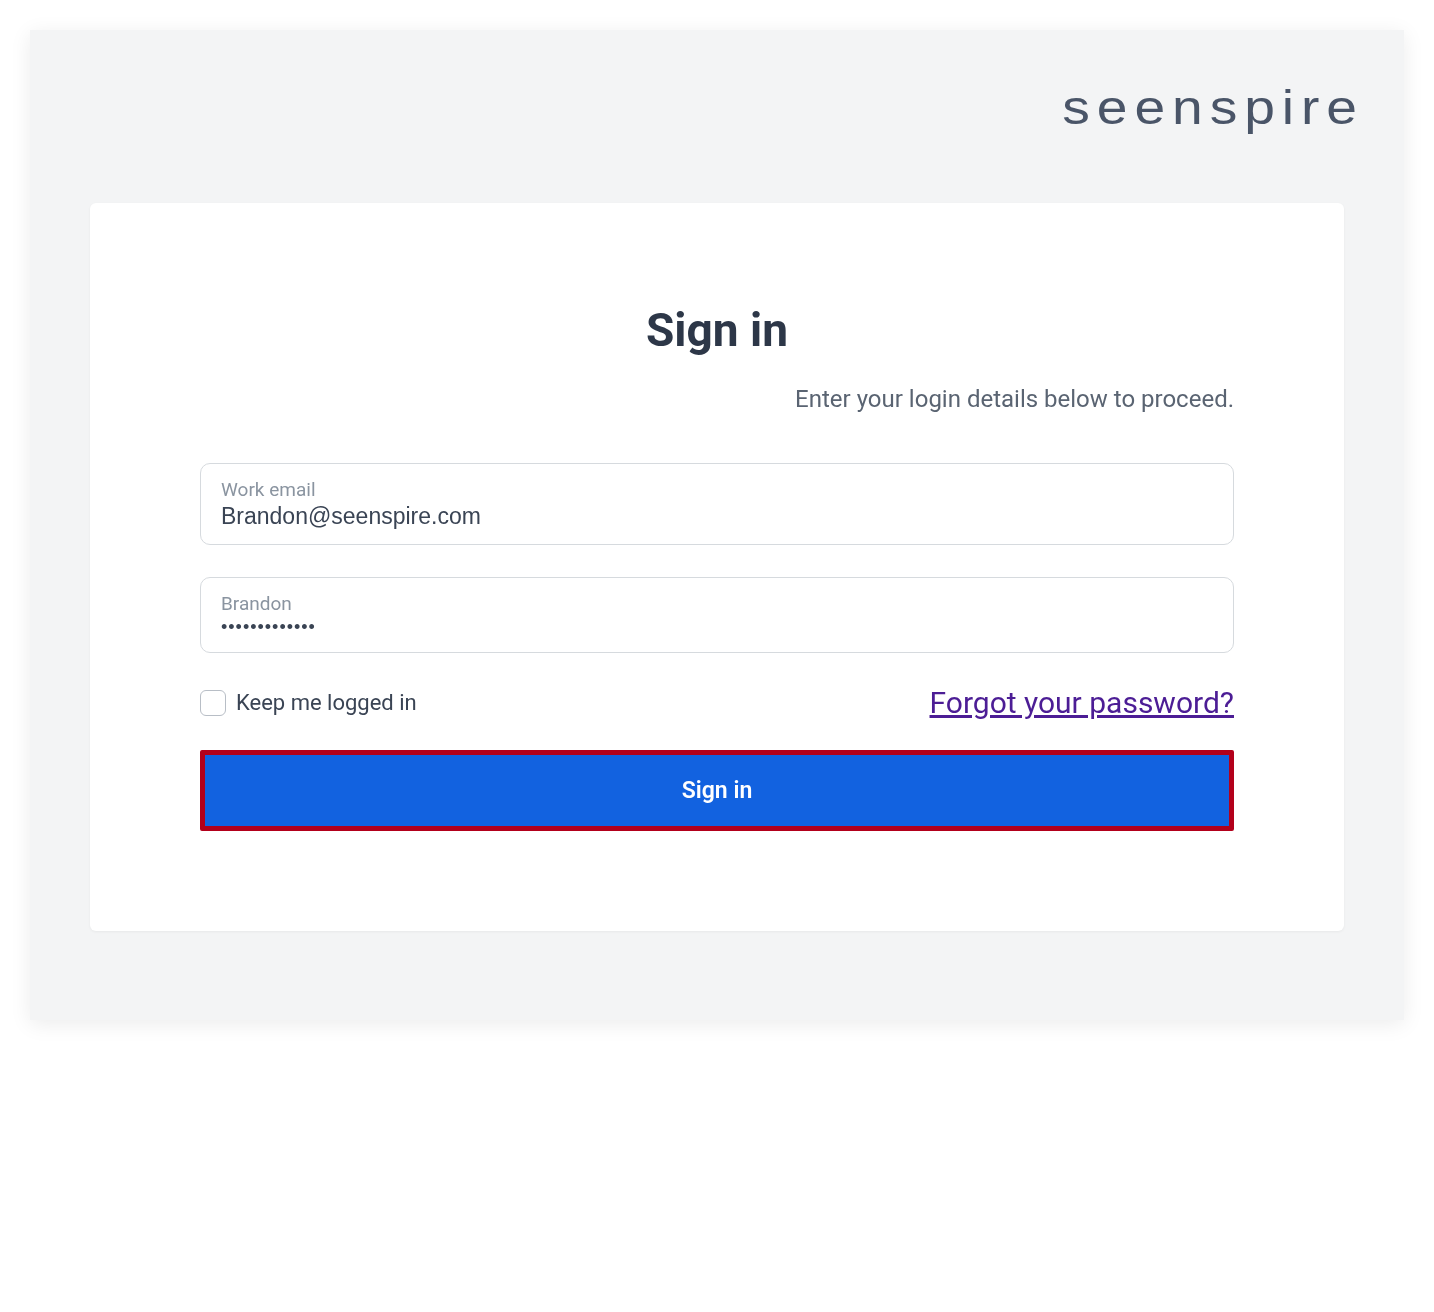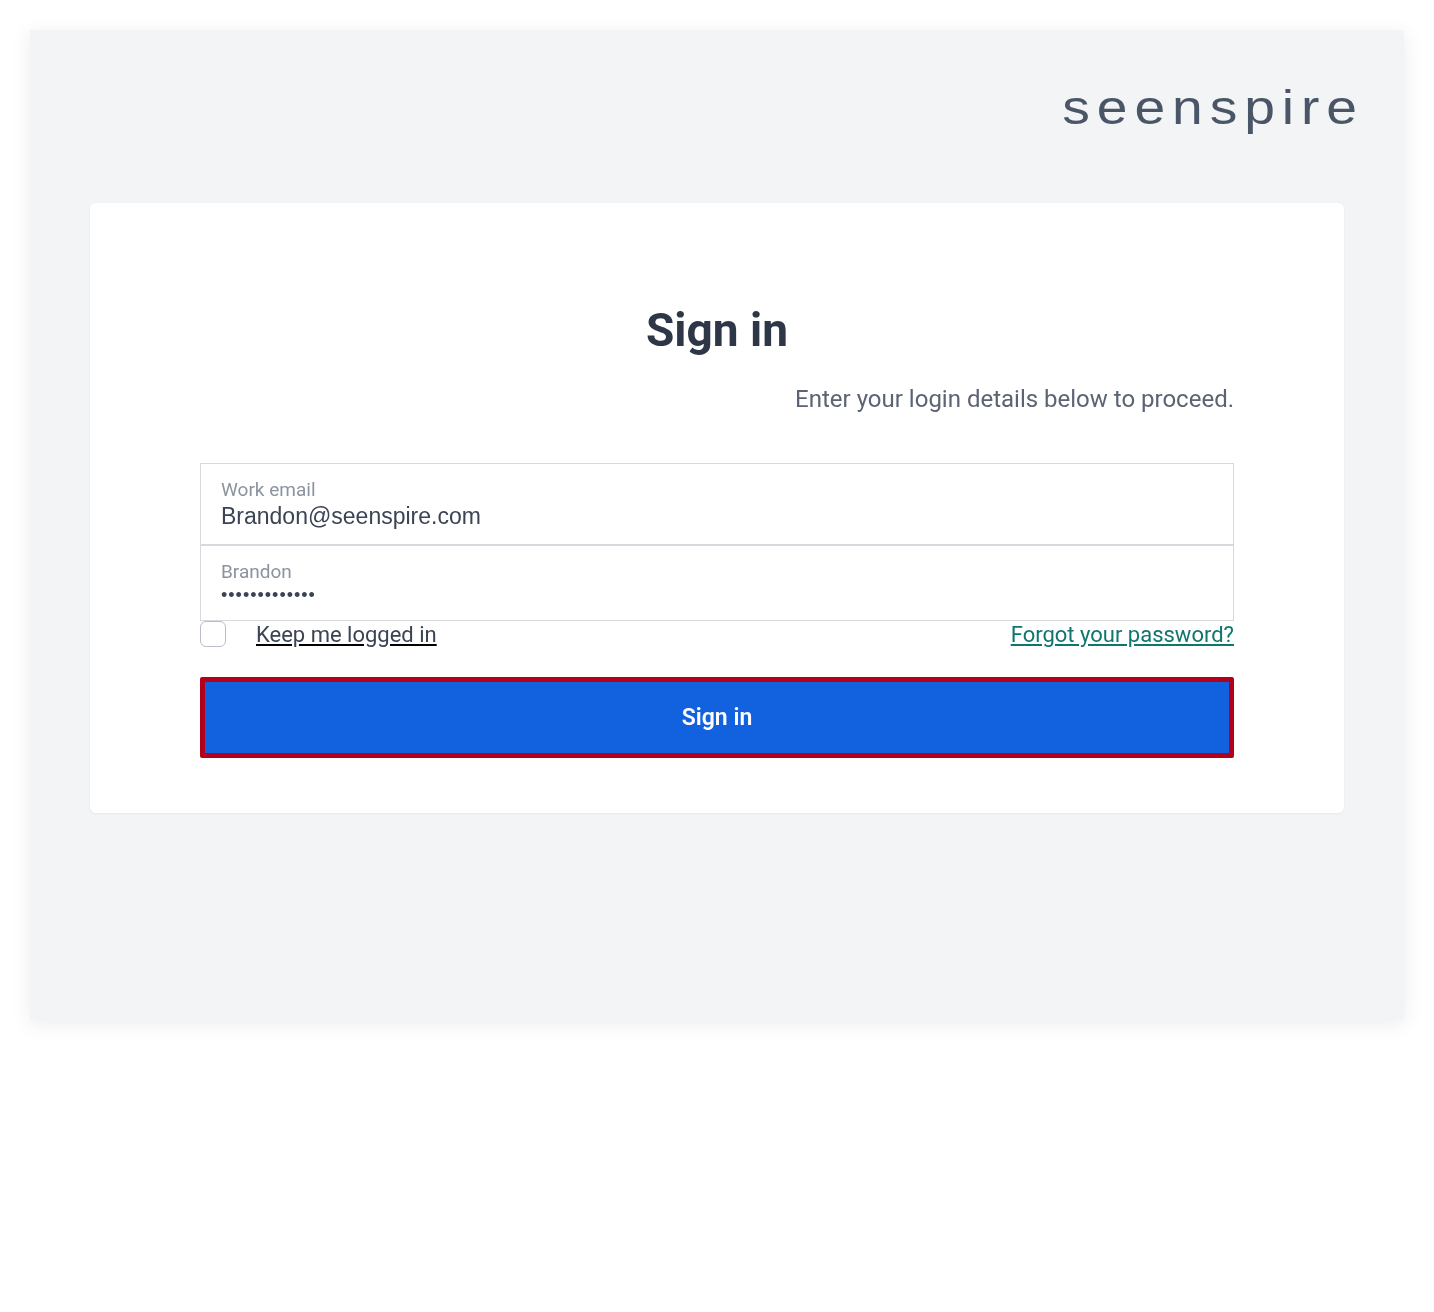--- a/index.html
+++ b/index.html
@@ -31,40 +31,41 @@
       letter-spacing: 6px;
       color: #4a5568;
       font-stretch: expanded;
       font-family: "Helvetica Neue", Arial, sans-serif;
       transform: scaleX(1.15);
       display: inline-block;
     }
     .card {
       background: #ffffff;
       border-radius: 6px;
-      padding: 100px 110px 55px 110px;
+      padding: 100px 110px 100px 110px;
       box-shadow: 0 1px 3px rgba(0,0,0,0.05);
     }
     .title {
       font-size: 46px;
       font-weight: 700;
       color: #2d3748;
       text-align: center;
       margin-bottom: 28px;
     }
     .subtitle {
       font-size: 24px;
       color: #5a6472;
       text-align: right;
       margin-bottom: 50px;
     }
     .field {
       border: 1px solid #d6dade;
-      border-radius: 0;
+      border-radius: 10px;
       padding: 14px 20px 14px 20px;
+      margin-bottom: 32px;
       background: #ffffff;
     }
     .field-label {
       font-size: 19px;
       color: #8a94a0;
       margin-bottom: 2px;
     }
     .field-input {
       border: none;
       outline: none;
@@ -79,39 +80,38 @@
       font-size: 18px;
     }
     .options-row {
       display: flex;
       justify-content: space-between;
       align-items: center;
       margin-bottom: 30px;
     }
     .checkbox-wrap {
       display: flex;
-      align-items: flex-end;
-      gap: 30px;
-      text-decoration: underline;
+      align-items: flex-start;
+      gap: 10px;
     }
     .checkbox {
       width: 26px;
       height: 26px;
       border: 1.5px solid #b8bec6;
       border-radius: 6px;
       background: #ffffff;
       cursor: pointer;
     }
     .checkbox-label {
       font-size: 22px;
       color: #3a4454;
     }
     .forgot-link {
-      font-size: 22px;
-      color: #0f766e;
+      font-size: 30px;
+      color: #4c1d95;
       text-decoration: underline;
       cursor: pointer;
       text-align: right;
     }
     .submit-wrap {
       border: 5px solid #b3001b;
       border-radius: 2px;
     }
     .submit-btn {
       width: 100%;

